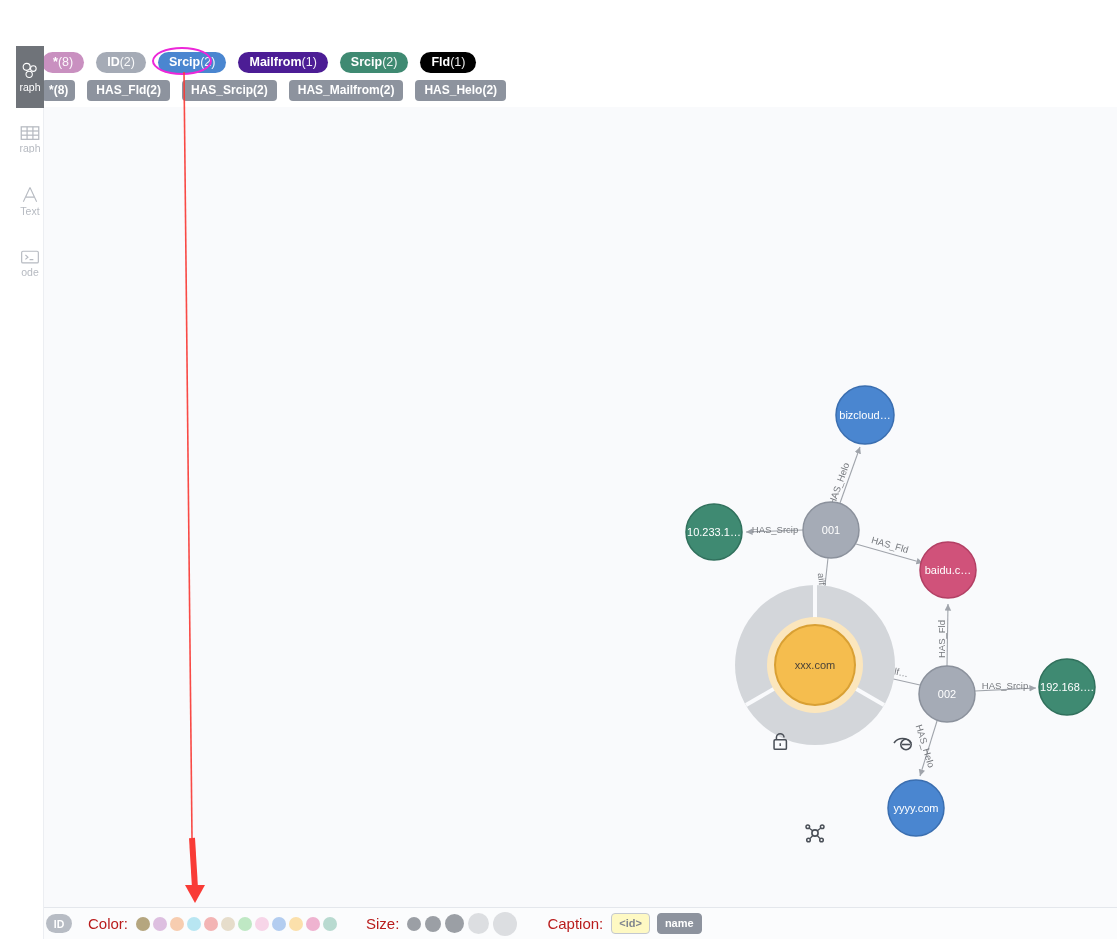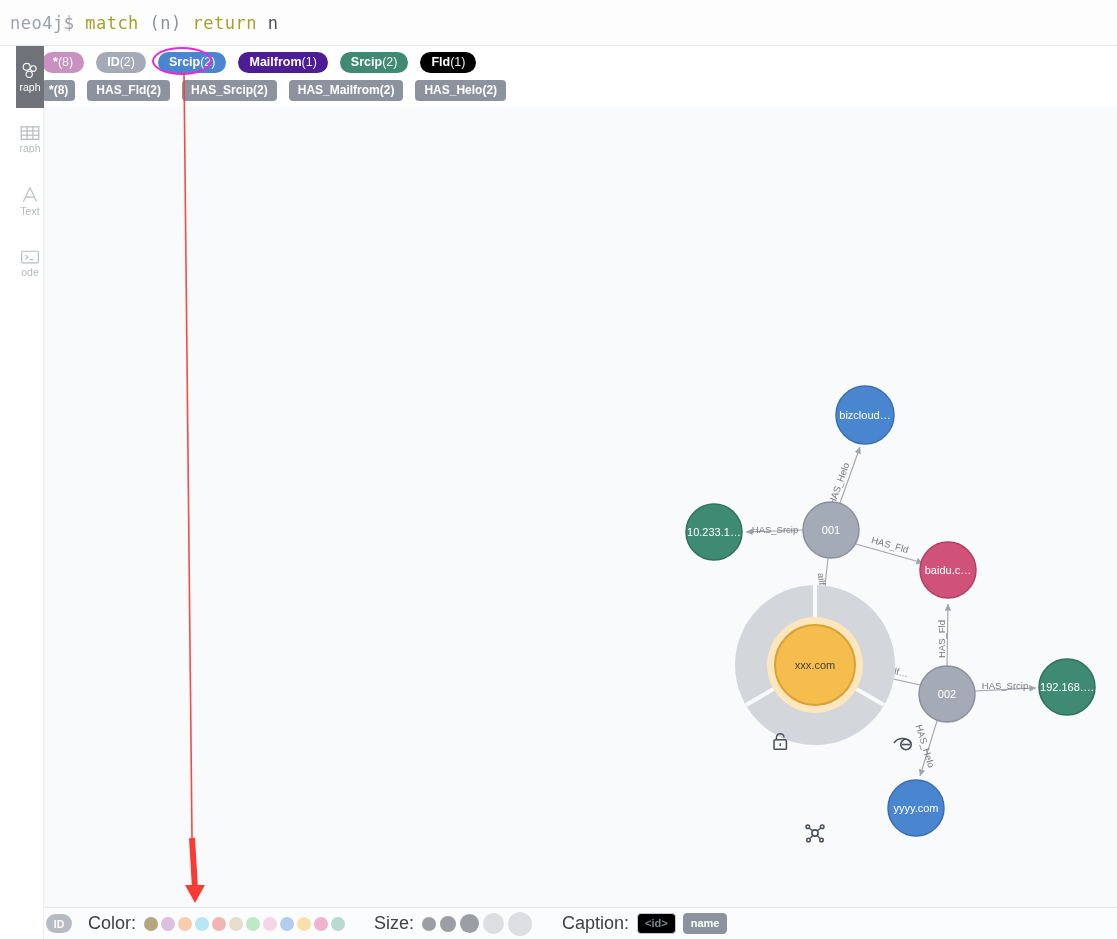--- a/index.html
+++ b/index.html
@@ -92,46 +92,43 @@
     position: absolute; left: 28px; top: 907px; width: 1089px; height: 32px;
     background: #fbfcfd; border-top: 1px solid #e4e7ec;
     display: flex; align-items: center; padding-left: 18px;
   }
   .id-badge {
     width: 26px; height: 19px; border-radius: 10px; background: #b7bcc4;
     color: #ffffff; font-size: 10.5px; font-weight: bold;
     display: flex; align-items: center; justify-content: center;
     margin-right: 16px; cursor: pointer;
   }
-  .sb-label { font-size: 18px; color: #404040; margin-right: 8px; }
+  .sb-label { font-size: 15px; color: #b91c1c; margin-right: 8px; }
   .swatches { display: flex; align-items: center; margin-right: 26px; }
   .sw { width: 14px; height: 14px; border-radius: 50%; margin-right: 3px; cursor: pointer; }
   .sizes { display: flex; align-items: center; margin-right: 26px; }
   .sz { border-radius: 50%; margin-right: 4px; cursor: pointer; }
   .captions { display: flex; align-items: center; }
   .cap {
     font-size: 11px; font-weight: bold; padding: 2px 7px 3px;
     border-radius: 4px; margin-right: 7px; cursor: pointer; line-height: 1.3;
   }
-  .cap.off { background: #000000; color: #7f858e; border: 1px solid #c3c8d0; }
+  .cap.off { background: #fef9c3; color: #7f858e; border: 1px solid #c3c8d0; }
   .cap.on  { background: #8d939e; color: #ffffff; border: 1px solid #8d939e; }
 
   
   .ntxt { font-family: "Liberation Sans", sans-serif; font-size: 11px; fill: #ffffff; }
   .ntxt-dark { font-family: "Liberation Sans", sans-serif; font-size: 11px; fill: #4a4238; }
   .reltxt { font-family: "Liberation Sans", sans-serif; font-size: 9.5px; fill: #76797e; }
 </style>
 </head>
 <body>
 
 <div id="app">
 
-  <div class="editor-bar">
-    <div class="editor-line"><span class="tok-prompt">neo4j$</span><span class="tok-paren"> </span><span class="tok-kw">match</span><span class="tok-paren"> </span><span class="tok-paren">(n)</span><span class="tok-paren"> </span><span class="tok-kw">return</span><span class="tok-paren"> </span><span class="tok-var">n</span></div>
-  </div>
 
   <div class="rail">
 
     <div class="rail-item active">
       <svg width="20" height="20" viewBox="0 0 24 24" fill="none" stroke="currentColor" stroke-width="1.3">
         <circle cx="8" cy="7" r="4.2"></circle>
           <circle cx="16" cy="9" r="3.4"></circle>
           <circle cx="11" cy="16" r="3.8"></circle>
       </svg>
       <span class="rail-label">raph</span>

